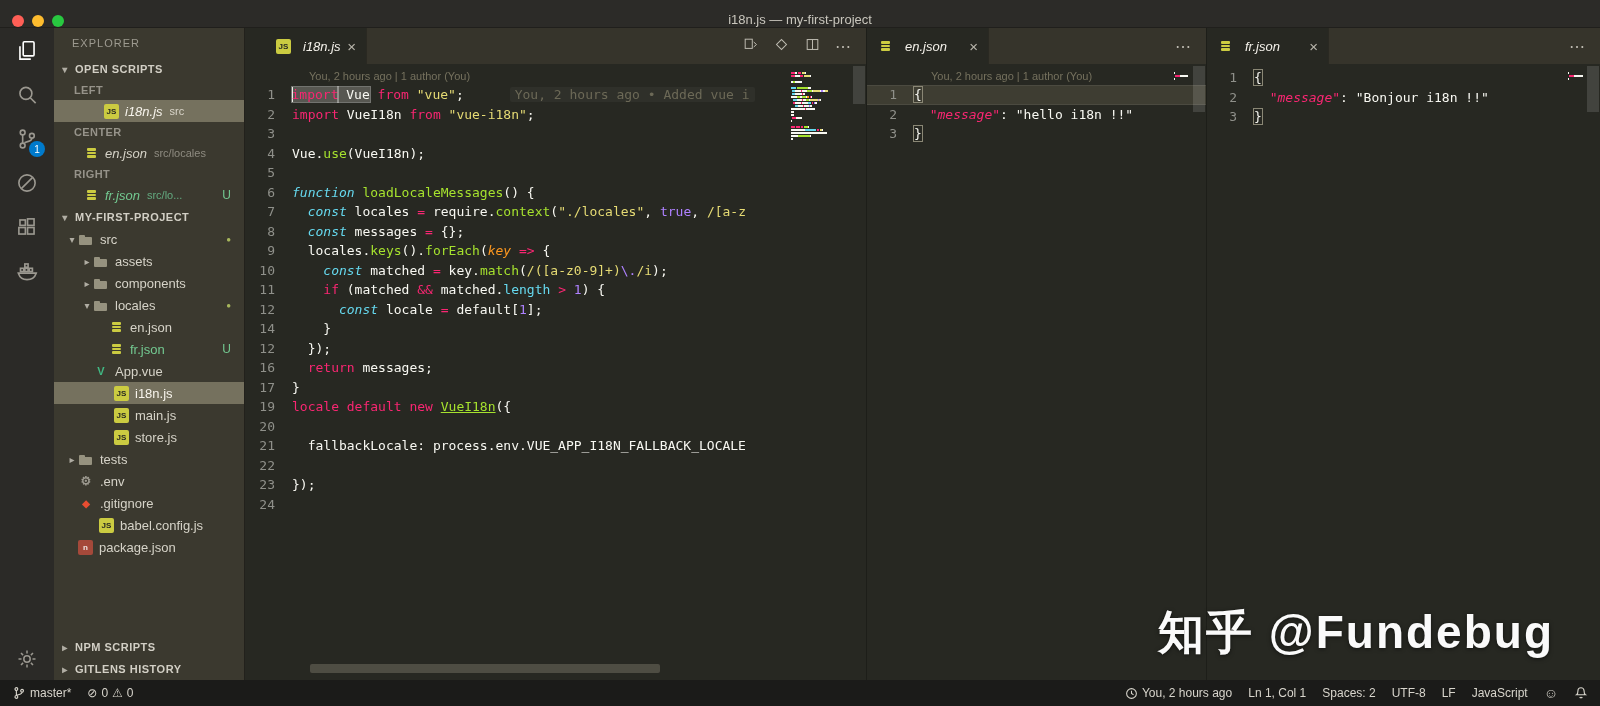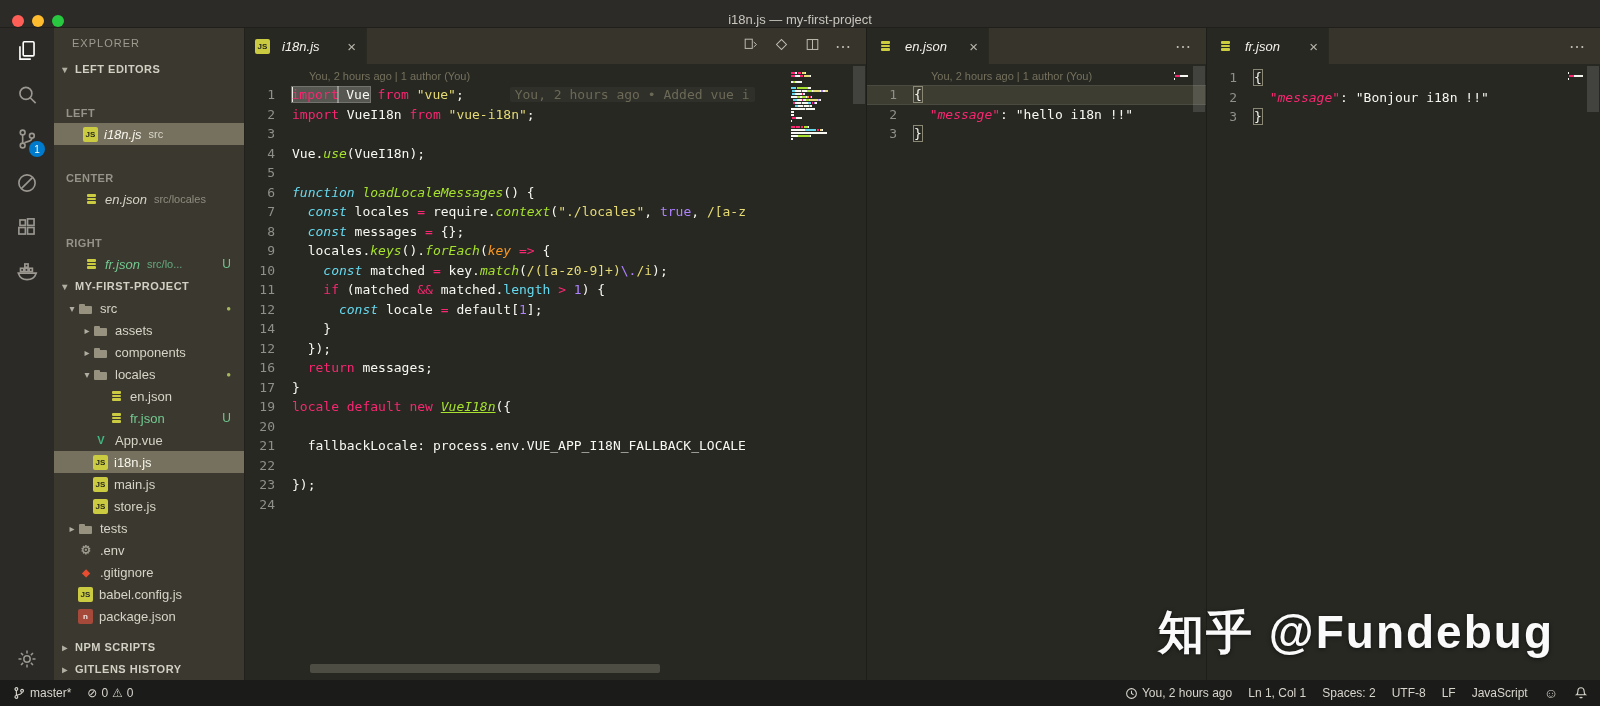--- a/index.html
+++ b/index.html
@@ -25,34 +25,34 @@
   .ab-spacer { flex:1; }
 
   
   .sidebar { width:190px; flex:none; background:#3b392f; color:#d6d3c8; font-size:13px; display:flex; flex-direction:column; overflow:hidden; }
   .sb-title { height:30px; line-height:30px; padding-left:18px; font-size:11px; letter-spacing:1px; color:#9d9a90; flex:none; }
   .sec-head { height:22px; flex:none; display:flex; align-items:center; gap:4px; padding-left:5px; font-size:11px; font-weight:bold; letter-spacing:.5px; color:#d2cfc5; cursor:pointer; }
   .tw { width:12px; text-align:center; color:#b0ad a3; color:#b0ada3; font-size:10px; flex:none; font-style:normal; }
   .section-grow { flex:1; overflow:hidden; }
   .row { height:22px; display:flex; align-items:center; cursor:pointer; padding-right:4px; }
   .row.selected { background:#75715e; color:#f7f4ec; }
-  .oe-group { height:20px; line-height:20px; padding-left:12px; font-size:11px; font-weight:bold; letter-spacing:.4px; color:#96938a;margin-top:23px; }
+  .oe-group { height:20px; line-height:20px; padding-left:20px; font-size:11px; font-weight:bold; letter-spacing:.4px; color:#96938a; }
   .oe-file { padding-left:29px; }
   .oe-name { font-style:italic; margin-right:7px; white-space:nowrap; }
   .desc { font-size:11px; color:#8e8b80; white-space:nowrap; overflow:hidden; text-overflow:ellipsis; }
   .row.selected .desc { color:#dad6ca; }
   .git-untracked .oe-name, .git-untracked .tree-label { color:#73c991; }
   .git-untracked .desc { color:#63a97f; }
   .badge-u { margin-left:auto; margin-right:9px; color:#73c991; font-size:12px; flex:none; }
   .dot { margin-left:auto; margin-right:9px; color:#a7b65c; font-size:8px; flex:none; }
   .tree-label { white-space:nowrap; }
 
   
   .fi { width:16px; height:15px; flex:none; margin-right:6px; display:flex; align-items:center; justify-content:center; font-size:8px; font-weight:bold; border-radius:2px; font-style:normal; }
-  .fi-js { background:#cbcb41; color:#272822; width:15px; }
+  .fi-js { background:#cbcb41; color:#272822; width:15px;margin-left:21px; }
   .fi-json { flex-direction:column; gap:1px; }
   .fi-json i { width:9px; height:2.5px; background:#cbcb41; border-radius:1px; display:block; }
   .fi-vue { color:#41b883; font-size:11px; }
   .fi-env { color:#9d9a90; font-size:12px; }
   .fi-git { color:#e84d31; font-size:10px; }
   .fi-npm { background:#a5493a; color:#f2e7e4; width:15px; }
   .fi.folder { position:relative; }
   .fi.folder::before { content:''; position:absolute; left:1px; top:5px; width:13px; height:8px; background:#96927f; border-radius:1px; }
   .fi.folder::after { content:''; position:absolute; left:1px; top:3px; width:6px; height:3px; background:#96927f; border-radius:1px 1px 0 0; }
 
@@ -75,21 +75,21 @@
   .code-line.hl { background:#3e3d32; box-shadow:inset 0 1px 0 #4b4a40, inset 0 -1px 0 #4b4a40; }
   .ln { width:47px; padding-right:17px; text-align:right; color:#8f908a; flex:none; }
   .lt { white-space:pre; }
   .g1 .code-area .code-line:first-child .lt::before { content:''; border-left:1.5px solid #f8f8f2; margin-right:-1.5px; }
 
   
   .tk-k { color:#f92672; }
   .tk-s { color:#e6db74; }
   .tk-b { color:#66d9ef; font-style:italic; }
   .tk-bl { color:#66d9ef; }
-  .tk-f { color:#a6e22e;font-style:italic; }
+  .tk-f { color:#a6e22e; }
   .tk-n { color:#ae81ff; }
   .tk-v { color:#f8f8f2; }
   .tk-g { color:#75715e; }
   .tk-o { color:#fd971f; font-style:italic; }
   .tk-key { color:#f92672; font-style:italic; }
   .tk-ul { text-decoration:underline; }
   .tk-sel { background:rgba(212,212,206,.28); outline:1px solid rgba(255,255,255,.35); }
   .tk-box { outline:1px solid #8a8775; }
   .tk-blame { color:#6c6957; margin-left:46px; background:rgba(255,255,255,.04); padding:0 5px; border-radius:2px; }
 
@@ -181,21 +181,21 @@
             <path d="M12 3.5v3 M12 17.5v3 M3.5 12h3 M17.5 12h3 M6 6l2.1 2.1 M15.9 15.9 L18 18 M6 18l2.1-2.1 M15.9 8.1 L18 6"></path>
           </svg>
       </div>
     </nav>
 
     <aside class="sidebar">
       <div class="sb-title">EXPLORER</div>
 
       <div class="sec-head">
         <span class="tw">▾</span>
-        <span>LEFT EDITORS</span>
+        <span>OPEN SCRIPTS</span>
       </div>
       <div id="open-editors">
           <div class="oe-group">LEFT</div>
           <div class="row oe-file selected">
             <span class="fi fi-js">JS</span>
             <span class="oe-name">i18n.js</span>
             <span class="desc">src</span>
           </div>
           <div class="oe-group">CENTER</div>
           <div class="row oe-file">

